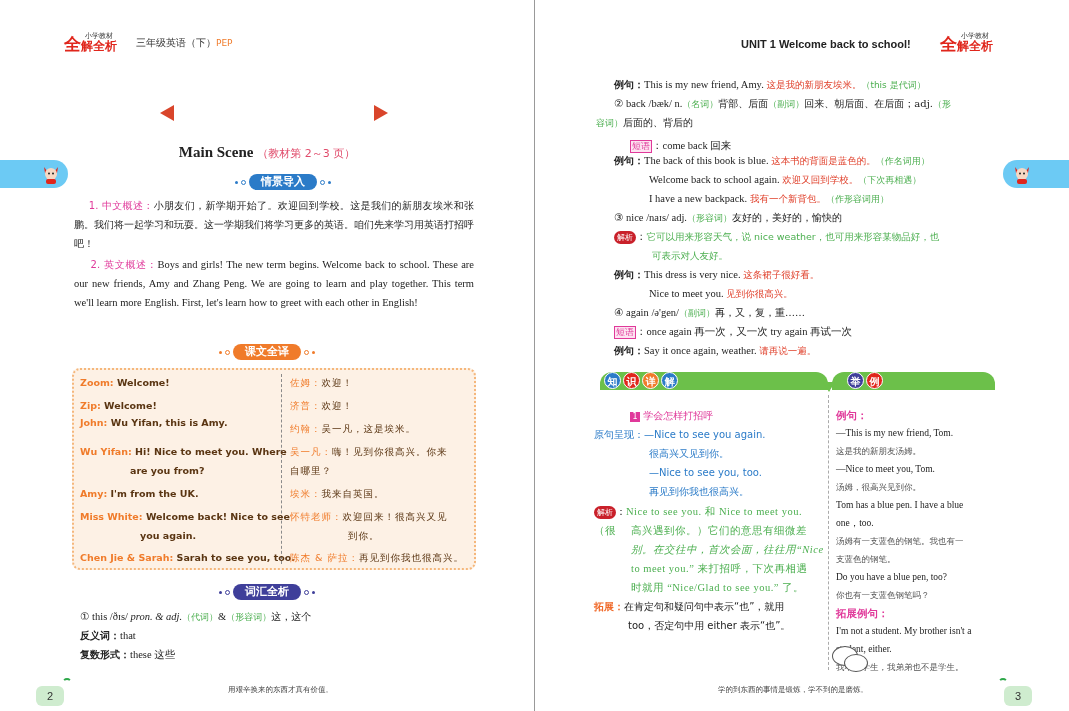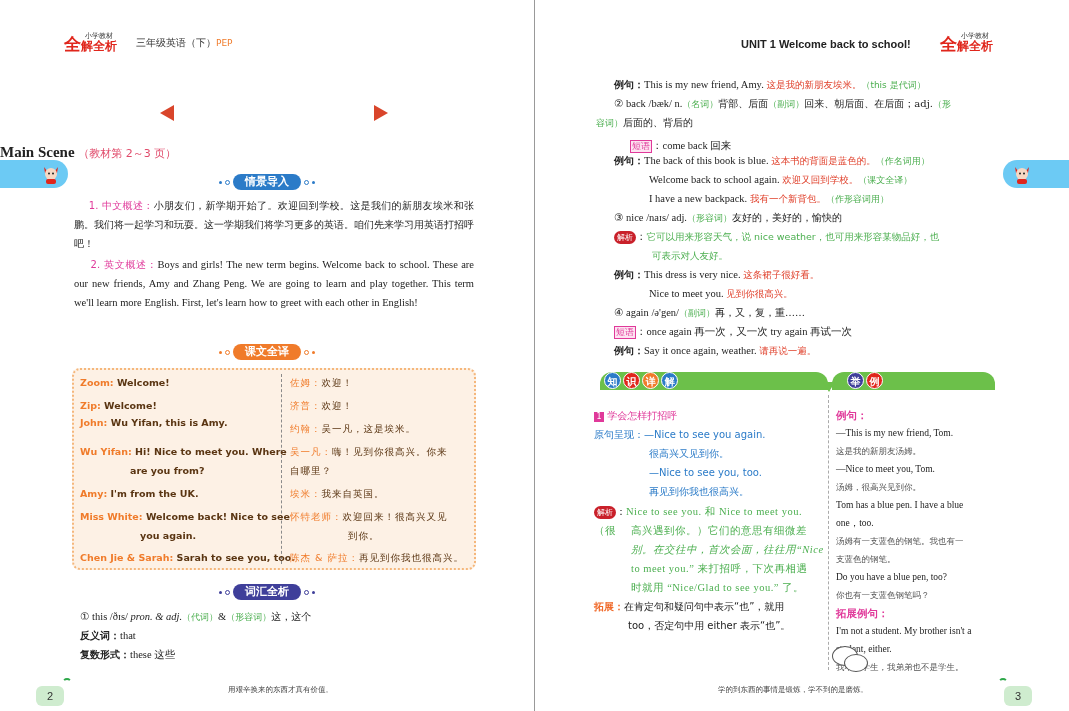--- a/index.html
+++ b/index.html
@@ -25,21 +25,21 @@
   .side-tab.right { right: 0; top: 160px; border-radius: 16px 0 0 16px; width: 66px; }
   .mascot { position: absolute; top: 3px; width: 22px; height: 22px; }
   .side-tab.left .mascot { left: 40px; }
   .side-tab.right .mascot { left: 8px; }
 
   .banner { position: absolute; left: 160px; top: 95px; width: 228px; height: 30px; }
   .banner .ribbon { position: absolute; left: 12px; top: 0; width: 204px; height: 30px; background: #ef6a43; border-radius: 6px 6px 12px 12px; color: #fff; font-family: "DejaVu Sans", sans-serif; font-weight: bold; font-size: 16px; text-align: center; line-height: 30px; letter-spacing: 1px; }
   .banner .tail-l { position: absolute; left: 0; top: 10px; width: 0; height: 0; border-top: 8px solid transparent; border-bottom: 8px solid transparent; border-right: 14px solid #d9452b; }
   .banner .tail-r { position: absolute; right: 0; top: 10px; width: 0; height: 0; border-top: 8px solid transparent; border-bottom: 8px solid transparent; border-left: 14px solid #d9452b; }
 
-  .main-scene { position: absolute; left: 0; width: 534px; top: 144px; text-align: left; font-family: "Liberation Serif", serif; font-weight: bold; font-size: 15px; }
+  .main-scene { position: absolute; left: 0; width: 534px; top: 144px; text-align: center; font-family: "Liberation Serif", serif; font-weight: bold; font-size: 15px; }
   .main-scene .pg { font-weight: normal; font-size: 11px; color: #e04a6a; font-family: "DejaVu Sans", sans-serif; }
 
   .pill-head { position: absolute; display: flex; align-items: center; justify-content: center; gap: 3px; }
   .pill-head .dot { width: 3px; height: 3px; border-radius: 50%; }
   .pill-head .ring { width: 5px; height: 5px; border-radius: 50%; border: 1px solid; }
   .pill-head .pill { color: #fff; font-family: "DejaVu Sans", sans-serif; font-weight: bold; font-size: 11px; padding: 1px 12px; border-radius: 8px; line-height: 14px; }
 
   .para { position: absolute; left: 74px; width: 400px; font-size: 10.5px; line-height: 19px; text-align: justify; font-family: "Liberation Serif", serif; }
   .para .lbl { color: #e0399a; font-family: "DejaVu Sans", sans-serif; font-size: 10px; }
 
@@ -115,21 +115,21 @@
 <div class="banner">
   <div class="tail-l"></div>
   <div class="tail-r"></div>
 </div>
 
 <div class="main-scene">
   <span>Main Scene</span>
   <span class="pg">（教材第 2～3 页）</span>
 </div>
 
-<div class="pill-head" style="left:0; width:534px; top:174px;">
+<div class="pill-head" style="left:16px; width:534px; top:174px;">
   <span class="dot" style="background:#2b7bc8"></span>
   <span class="ring" style="border-color:#2b7bc8"></span>
   <span class="pill" style="background:#2b7bc8">情景导入</span>
   <span class="ring" style="border-color:#2b7bc8"></span>
   <span class="dot" style="background:#2b7bc8"></span>
 </div>
 
 <div class="para" style="top:196px;">
   &nbsp;&nbsp;&nbsp;&nbsp;&nbsp;<span class="lbl">1. 中文概述：</span><span style="font-family:'DejaVu Serif',serif; font-size:10px;">小朋友们，新学期开始了。欢迎回到学校。这是我们的新朋友埃米和张鹏。我们将一起学习和玩耍。这一学期我们将学习更多的英语。咱们先来学习用英语打招呼吧！</span>
 </div>
@@ -228,21 +228,21 @@
 <div class="rline" style="left:596px; top:113px;">
   <span class="green">容词）</span><span style="font-family:'DejaVu Serif',serif;font-size:10px;">后面的、背后的</span>
 </div>
 <div class="rline" style="top:136px;padding-left:16px;">
   <span class="tag-box">短语</span>：<span>come back 回来</span>
 </div>
 <div class="rline" style="top:151px;">
   <span class="bold">例句：</span><span>The back of this book is blue.</span> <span class="red">这本书的背面是蓝色的。</span><span class="green">（作名词用）</span>
 </div>
 <div class="rline" style="left:649px; top:170px;">
-  <span>Welcome back to school again.</span> <span class="red">欢迎又回到学校。</span><span class="green">（课文全译）</span>
+  <span>Welcome back to school again.</span> <span class="red">欢迎又回到学校。</span><span class="green">（下次再相遇）</span>
 </div>
 <div class="rline" style="left:649px; top:189px;">
   <span>I have a new backpack.</span> <span class="red">我有一个新背包。</span><span class="green">（作形容词用）</span>
 </div>
 <div class="rline" style="top:208px;">
   <span>③</span> <span>nice /naɪs/ adj.</span><span class="green">（形容词）</span><span style="font-family:'DejaVu Serif',serif;font-size:10px;">友好的，美好的，愉快的</span>
 </div>
 <div class="rline" style="top:227px;">
   <span class="jiexi">解析</span>：<span class="green" style="font-size:9.5px;">它可以用来形容天气，说 nice weather，也可用来形容某物品好，也</span>
 </div>
@@ -274,21 +274,21 @@
     <span class="circ" style="background:#e0261c">识</span>
     <span class="circ" style="background:#f07b2a">详</span>
     <span class="circ" style="background:#2b7bc8">解</span>
   </div>
   <div style="position:absolute; left:247px; top:-2px;">
     <span class="circ" style="background:#3f3f9a">举</span>
     <span class="circ" style="background:#e0261c">例</span>
   </div>
 </div>
 
-<div class="kcol" style="top:406px;">
+<div class="kcol" style="top:406px;margin-left:36px;">
   <span style="display:inline-block;width:10px;height:10px;background:#e0399a;color:#fff;font-size:8px;line-height:10px;text-align:center;">1</span>
   <span style="color:#e0399a;">学会怎样打招呼</span>
 </div>
 <div class="kcol blue" style="top:425px;">
   <span>原句呈现：</span><span>—Nice to see you again.</span>
 </div>
 <div class="kcol blue" style="left:649px; top:444px;">很高兴又见到你。</div>
 <div class="kcol blue" style="left:649px; top:463px;">—Nice to see you, too.</div>
 <div class="kcol blue" style="left:649px; top:482px;">再见到你我也很高兴。</div>
 

